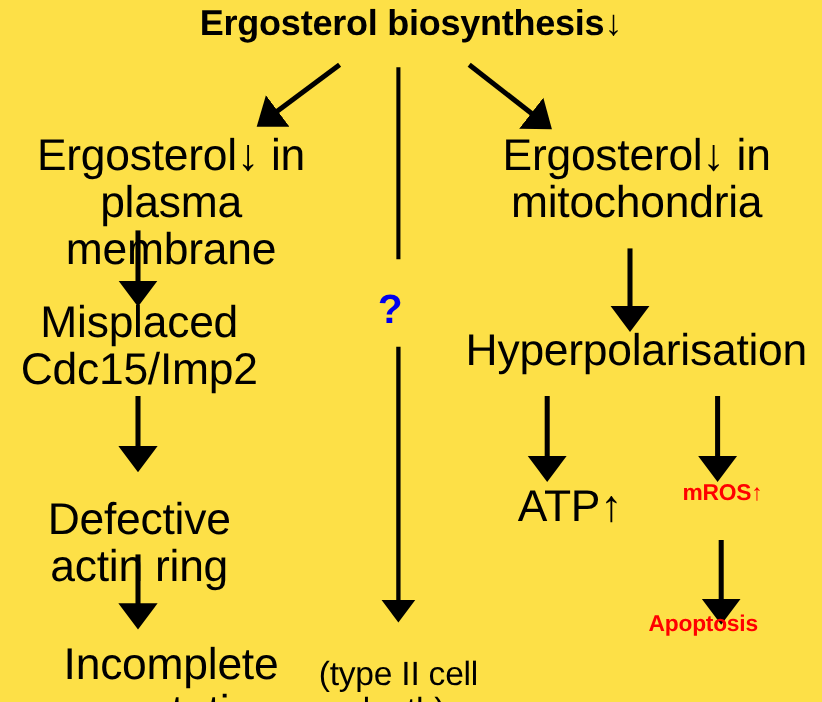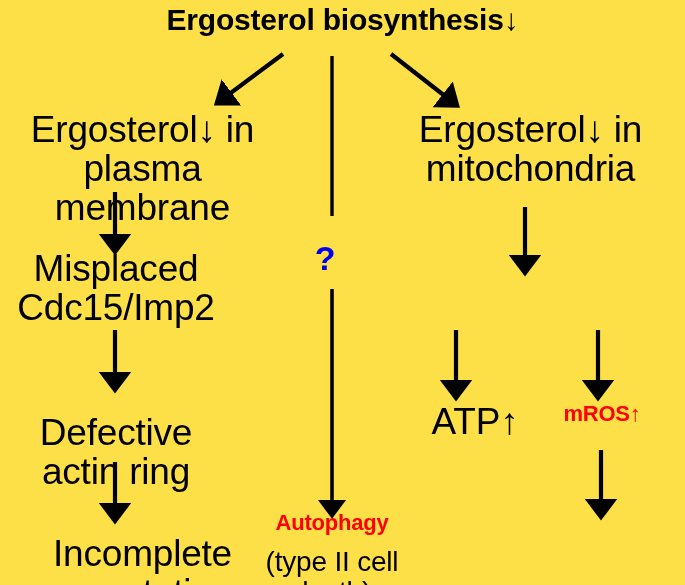--- a/index.html
+++ b/index.html
@@ -25,21 +25,21 @@
   }
   .title {
     font-size: 30px;
     font-weight: bold;
   }
   .body-text {
     font-size: 37px;
     font-weight: normal;
   }
   .emph-red {
-    font-size: 22px;
+    font-size: 19px;
     font-weight: bold;
     color: #ff0000;
   }
   .sub-note {
     font-size: 28px;
     font-weight: normal;
     color: #000000;
   }
   .qmark {
     font-size: 34px;
@@ -94,27 +94,28 @@
 Cdc15/Imp2</div>
 
   <div class="node body-text" style="left:0; top:381px; width:232px;margin-top:32px;">Defective
 actin ring</div>
 
   <div class="node body-text" style="left:0; top:534px; width:232px;text-align:right;">Incomplete
 septation</div>
 
   <div class="node qmark" style="left:305px; top:240px; width:40px;">?</div>
 
-  <div class="node emph-red" style="left:232px; top:511px; width:200px;">Autophagy</div>
 
   <div class="node sub-note" style="left:232px; top:547px; width:200px;">(type II cell death)</div>
 
   <div class="node body-text" style="left:398px; top:110px; width:265px;">Ergosterol↓ in
 mitochondria</div>
 
+  <div class="node body-text" style="left:388px; top:272px; width:283px;">Hyperpolarisation</div>
 
   <div class="node body-text" style="left:416px; top:402px; width:118px;">ATP↑</div>
 
   <div class="node emph-red" style="left:523px; top:402px; width:158px;">mROS↑</div>
 
+  <div class="node emph-red" style="left:487px; top:511px; width:198px;">Apoptosis</div>
 
 
 </div>
 
 </body></html>

